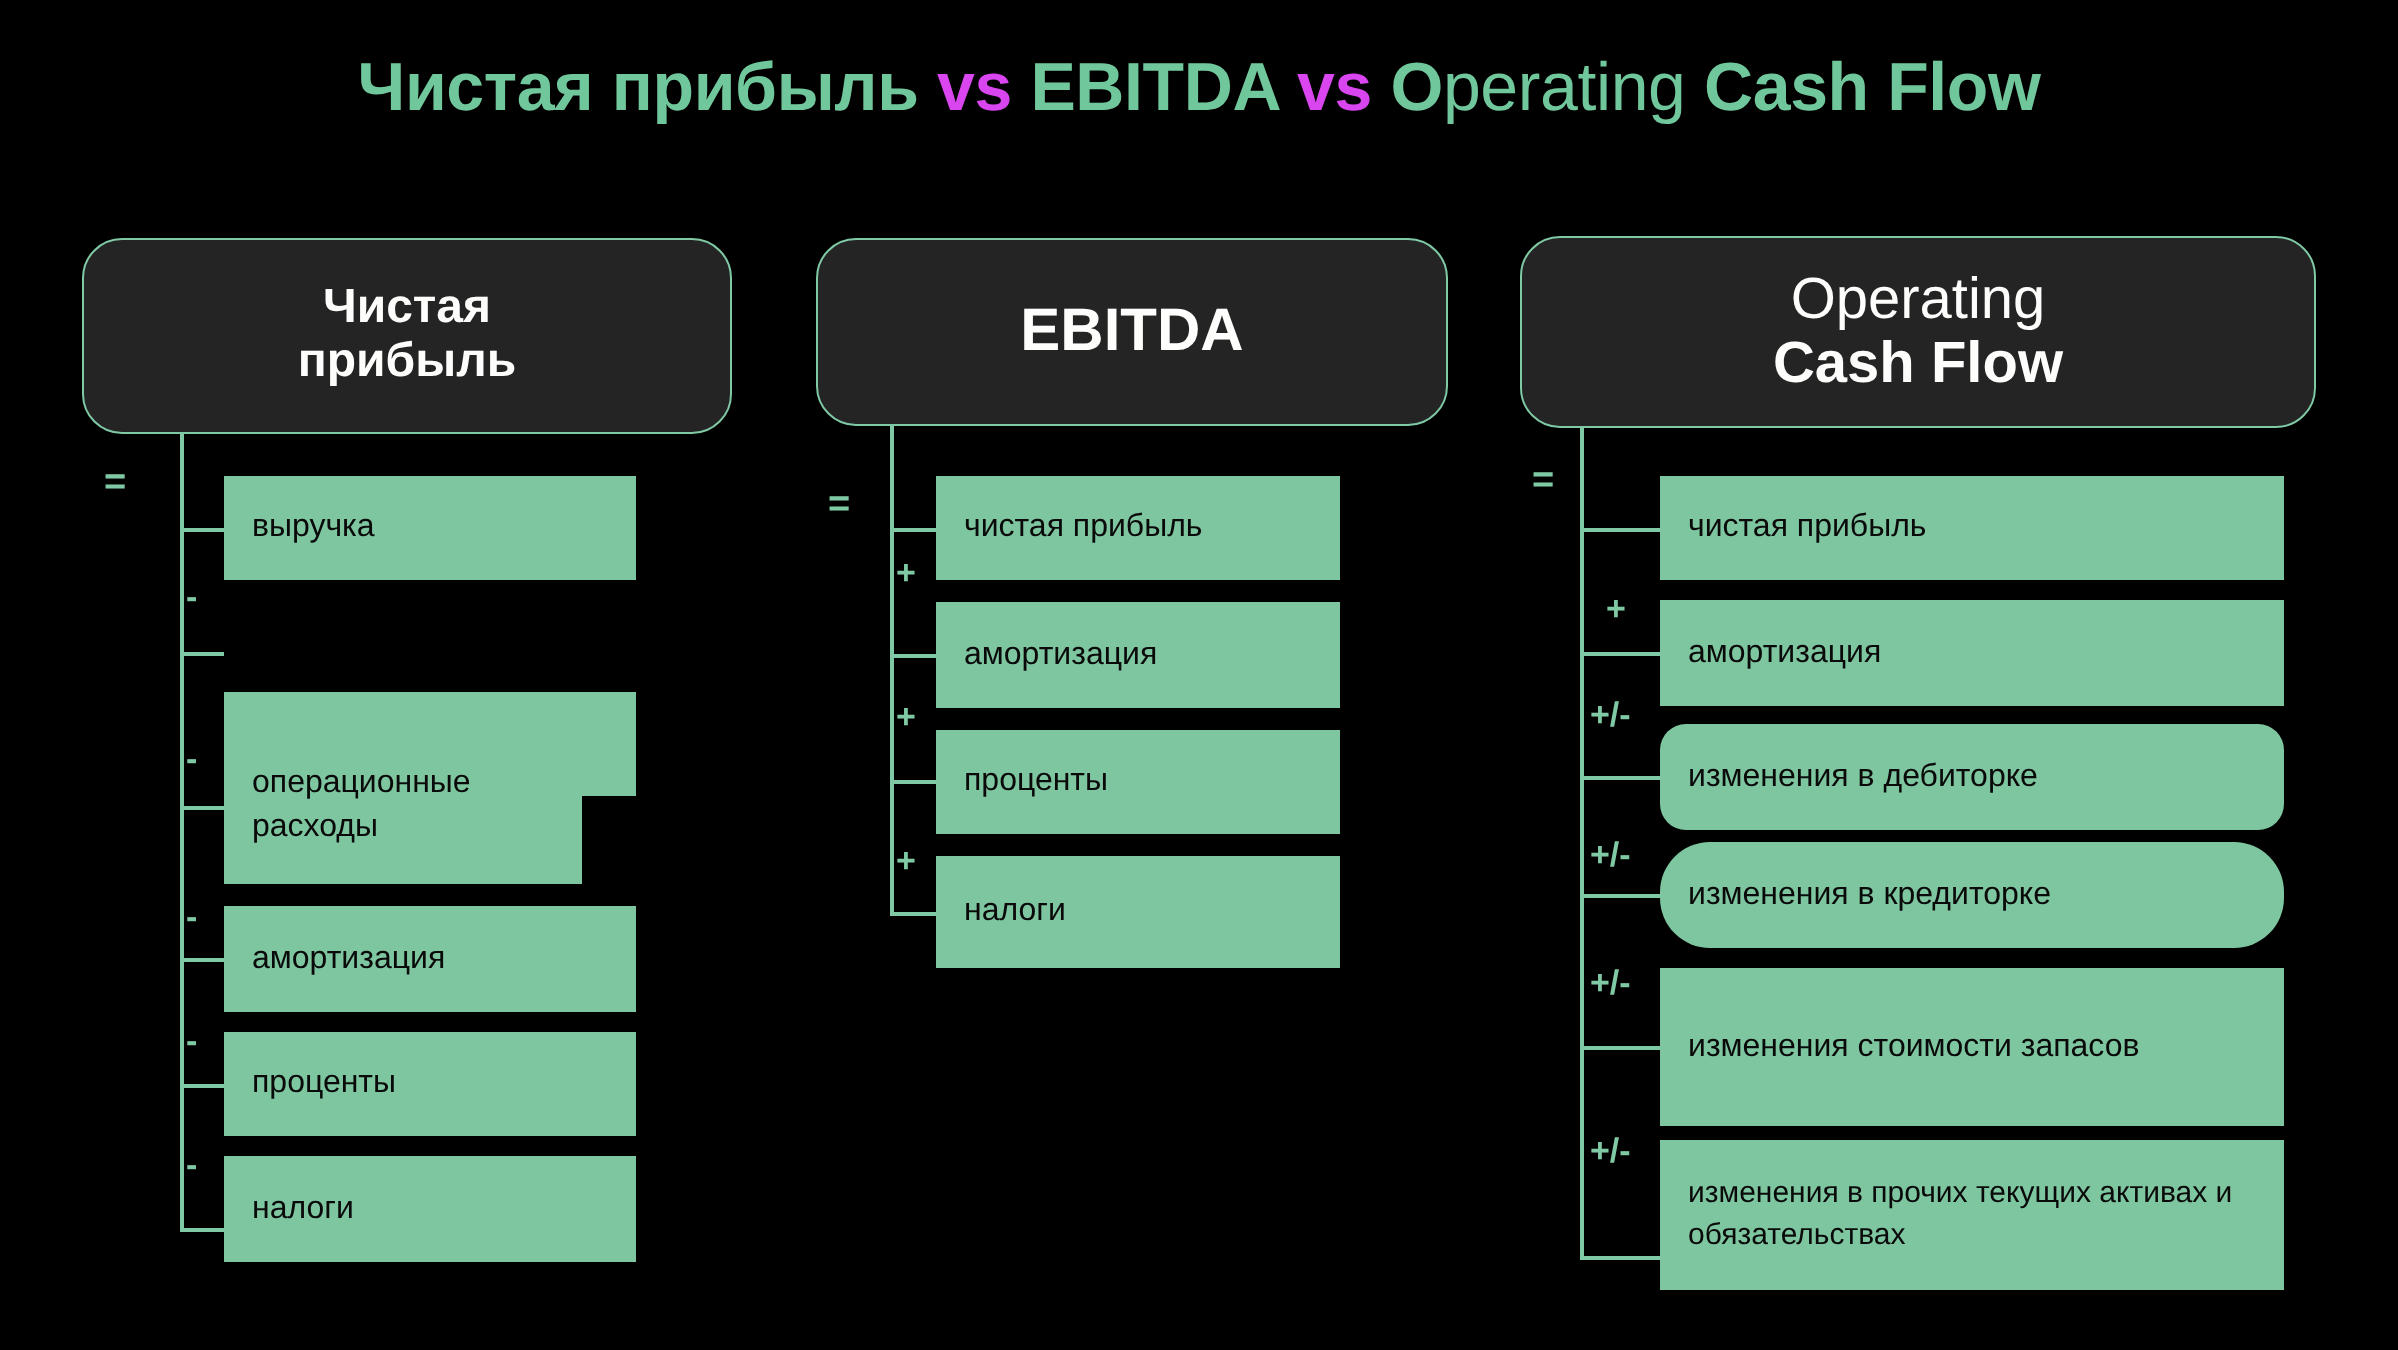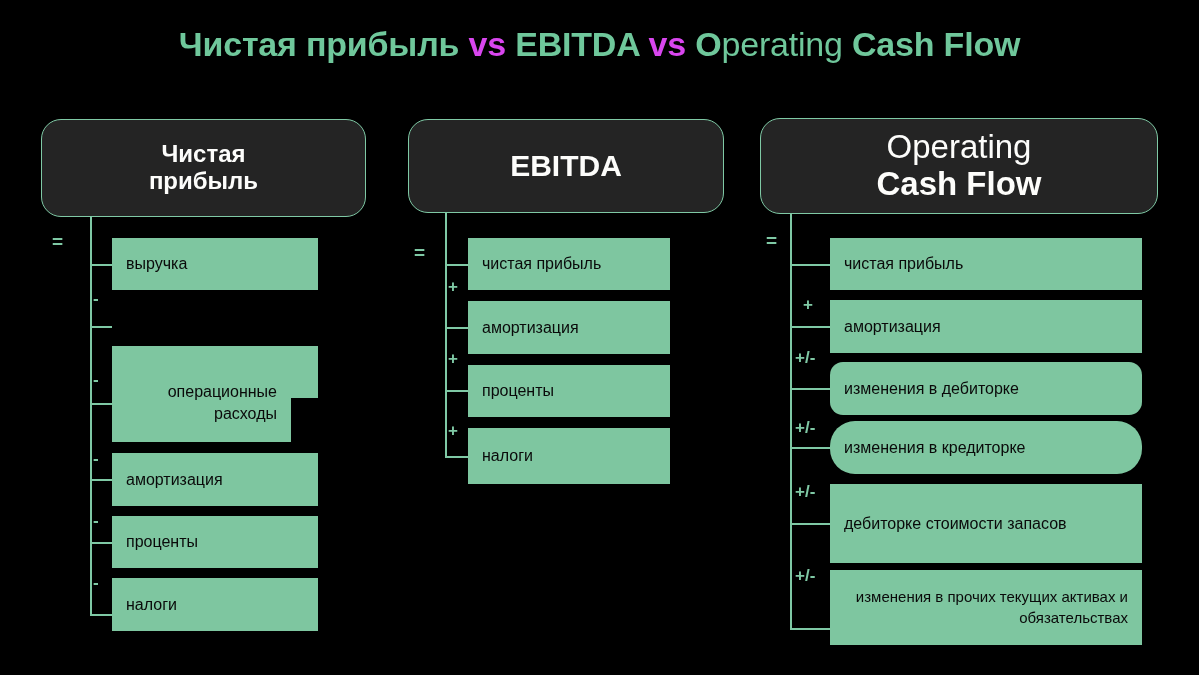--- a/index.html
+++ b/index.html
@@ -64,21 +64,20 @@
 
   .item-box {
     position: absolute;
     background: #7ec6a0;
     color: #0a0a0a;
     display: flex;
     align-items: center;
     padding: 0 14px;
     font-size: 16px;
     line-height: 1.35;
-    text-align: right;
   }
   .item-box.two-line { align-items: center; }
 
   .op {
     position: absolute;
     color: #7fc9a5;
     font-weight: bold;
     font-size: 17px;
     line-height: 1;
     white-space: nowrap;
@@ -153,21 +152,21 @@
     <div class="op" style="left:448px; top:422px;">+</div>
 
     <div class="item-box" style="left:468px; top:238px; width:202px; height:52px;">чистая прибыль</div>
     <div class="item-box" style="left:468px; top:301px; width:202px; height:53px;">амортизация</div>
     <div class="item-box" style="left:468px; top:365px; width:202px; height:52px;">проценты</div>
     <div class="item-box" style="left:468px; top:428px; width:202px; height:56px;">налоги</div>
   </div>
 
   <div class="column">
 
-    <div class="col-header" style="left:760px; top:118px; width:398px; height:96px; font-size:33px;justify-content:center;">
+    <div class="col-header" style="left:760px; top:118px; width:398px; height:96px; font-size:29px;justify-content:center;">
       <div>
         <span class="light">Operating</span><br>
         <span>Cash Flow</span>
       </div>
     </div>
 
     <div class="trunk" style="left:790px; top:214px; height:415px;"></div>
 
     <div class="tick" style="left:790px; top:264px; width:40px;"></div>
     <div class="tick" style="left:790px; top:326px; width:40px;"></div>
@@ -180,17 +179,17 @@
     <div class="op" style="left:803px; top:296px;">+</div>
     <div class="op" style="left:795px; top:349px;">+/-</div>
     <div class="op" style="left:795px; top:419px;">+/-</div>
     <div class="op" style="left:795px; top:483px;">+/-</div>
     <div class="op" style="left:795px; top:567px;">+/-</div>
 
     <div class="item-box" style="left:830px; top:238px; width:312px; height:52px;">чистая прибыль</div>
     <div class="item-box" style="left:830px; top:300px; width:312px; height:53px;">амортизация</div>
     <div class="item-box" style="left:830px; top:362px; width:312px; height:53px;border-radius:13px;">изменения в дебиторке</div>
     <div class="item-box" style="left:830px; top:421px; width:312px; height:53px;border-radius:25px;">изменения в кредиторке</div>
-    <div class="item-box two-line" style="left:830px; top:484px; width:312px; height:79px;">дебиторке стоимости запасов</div>
+    <div class="item-box two-line" style="left:830px; top:484px; width:312px; height:79px;">изменения стоимости запасов</div>
     <div class="item-box two-line" style="left:830px; top:570px; width:312px; height:75px; font-size:15px;">изменения в прочих текущих активах и обязательствах</div>
   </div>
 
 </div>
 
 </body></html>

